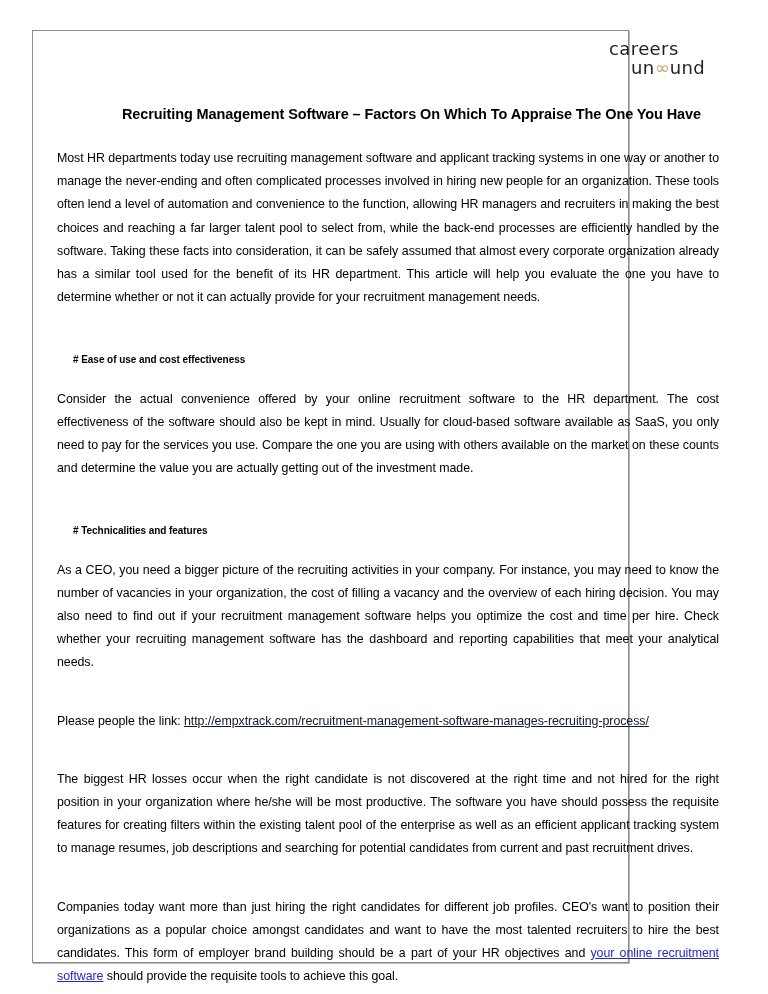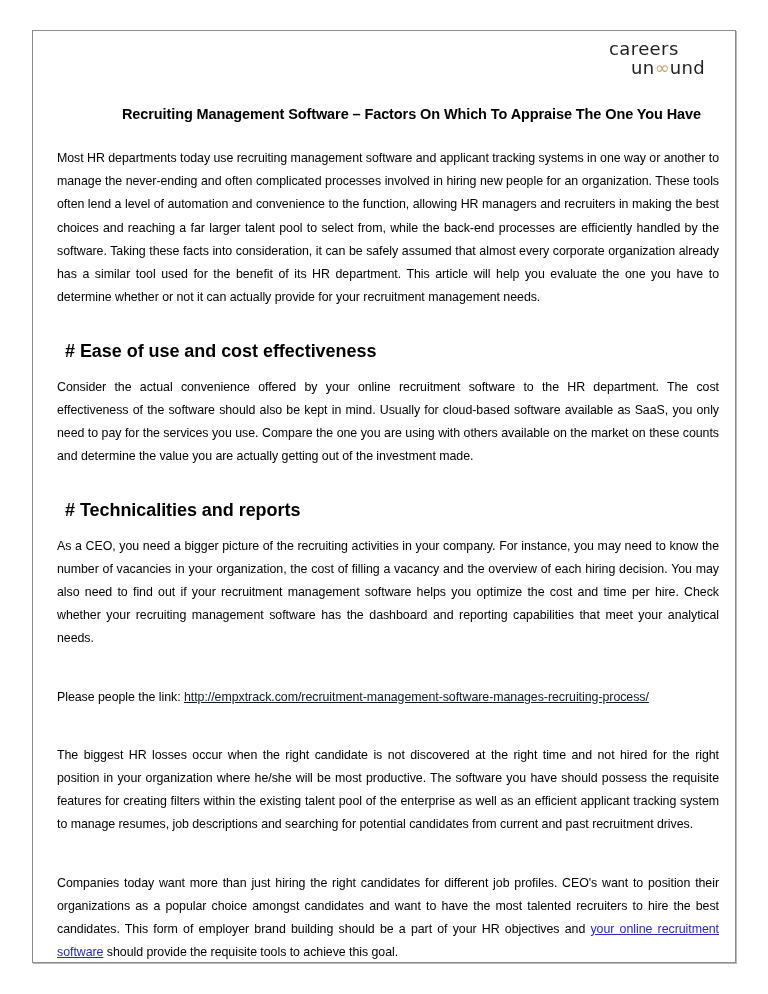--- a/index.html
+++ b/index.html
@@ -13,21 +13,21 @@
     height: 994px;
     font-family: "Liberation Sans", sans-serif;
     color: #000000;
     overflow: hidden;
   }
 
   #page-sheet {
     position: absolute;
     left: 32px;
     top: 30px;
-    width: 704px;
+    width: 597px;
     height: 933px;
     background: #ffffff;
     border: 1px solid #8c8c8c;
     box-sizing: border-box;
     box-shadow: 1px 1px 0 0 #b9b9b9;
   }
 
   #page-inner {
     position: absolute;
     left: 24px;
@@ -94,22 +94,22 @@
   p.body-text {
     margin: 12px 0 0 0;
     font-size: 12.4px;
     line-height: 23.2px;
     text-align: justify;
     color: #000000;
     letter-spacing: -0.05px;
   }
 
   h2.section-head {
-    margin: 8px;
-    font-size: 18px;
+    margin: 16px;
+    font-size: 10px;
     line-height: 23.2px;
     font-weight: bold;
     color: #000000;
     letter-spacing: -0.05px;
   }
 
   .gap-para   { height: 23px; }
 
   a.doclink, .doclink {
     color: #2727c6;
@@ -133,21 +133,21 @@
 
       <p class="body-text">Most HR departments today use recruiting management software and applicant tracking systems in one way or another to manage the never-ending and often complicated processes involved in hiring new people for an organization. These tools often lend a level of automation and convenience to the function, allowing HR managers and recruiters in making the best choices and reaching a far larger talent pool to select from, while the back-end processes are efficiently handled by the software. Taking these facts into consideration, it can be safely assumed that almost every corporate organization already has a similar tool used for the benefit of its HR department. This article will help you evaluate the one you have to determine whether or not it can actually provide for your recruitment management needs.</p>
 
       <div class="gap-para"></div>
 
       <h2 class="section-head"># Ease of use and cost effectiveness</h2>
       <p class="body-text">Consider the actual convenience offered by your online recruitment software to the HR department. The cost effectiveness of the software should also be kept in mind. Usually for cloud-based software available as SaaS, you only need to pay for the services you use. Compare the one you are using with others available on the market on these counts and determine the value you are actually getting out of the investment made.</p>
 
       <div class="gap-para"></div>
 
-      <h2 class="section-head"># Technicalities and reports</h2>
+      <h2 class="section-head"># Technicalities and features</h2>
       <p class="body-text">As a CEO, you need a bigger picture of the recruiting activities in your company. For instance, you may need to know the number of vacancies in your organization, the cost of filling a vacancy and the overview of each hiring decision. You may also need to find out if your recruitment management software helps you optimize the cost and time per hire. Check whether your recruiting management software has the dashboard and reporting capabilities that meet your analytical needs.</p>
 
       <div class="gap-para"></div>
 
       <p class="body-text"><span>Please people the link: </span><a class="doclink" href="#" style="color: #0f172a;">http://empxtrack.com/recruitment-management-software-manages-recruiting-process/</a></p>
 
       <div class="gap-para"></div>
 
       <p class="body-text">The biggest HR losses occur when the right candidate is not discovered at the right time and not hired for the right position in your organization where he/she will be most productive. The software you have should possess the requisite features for creating filters within the existing talent pool of the enterprise as well as an efficient applicant tracking system to manage resumes, job descriptions and searching for potential candidates from current and past recruitment drives.</p>
 

